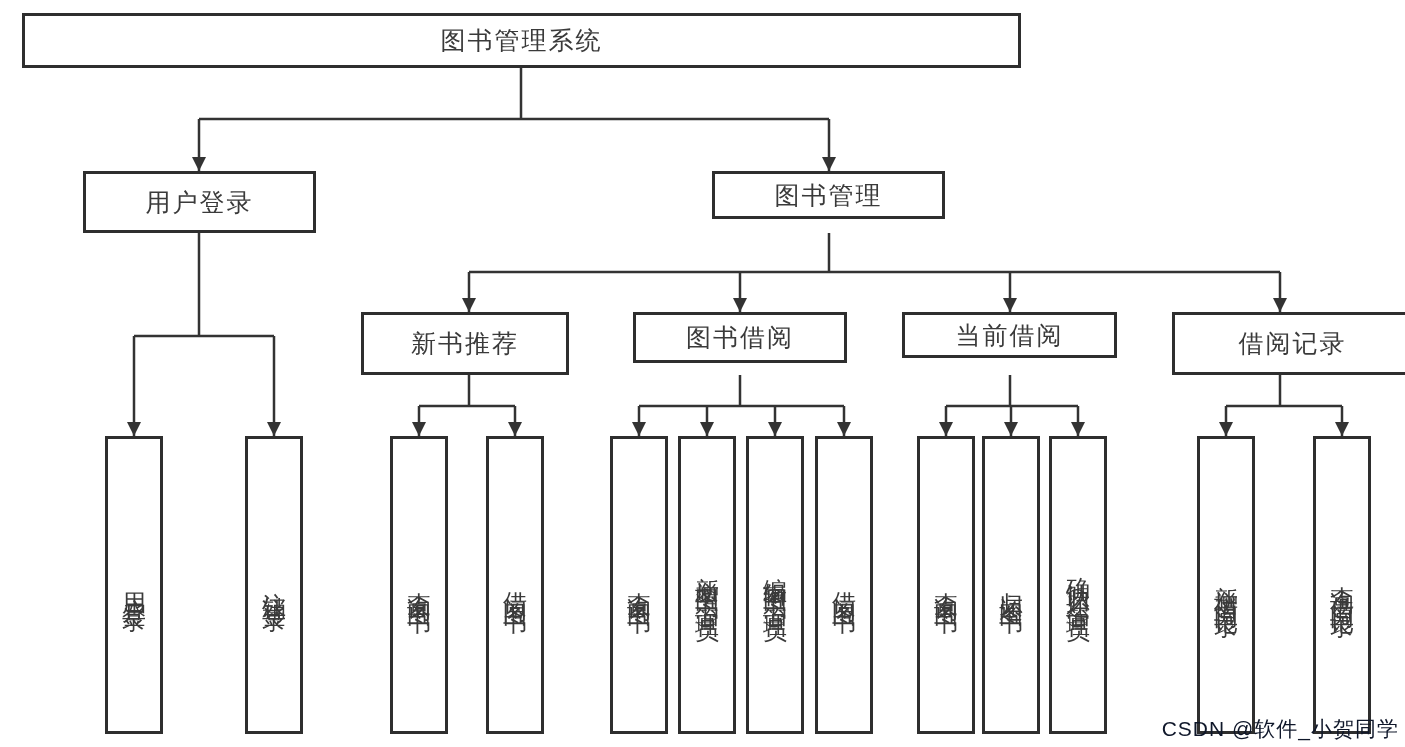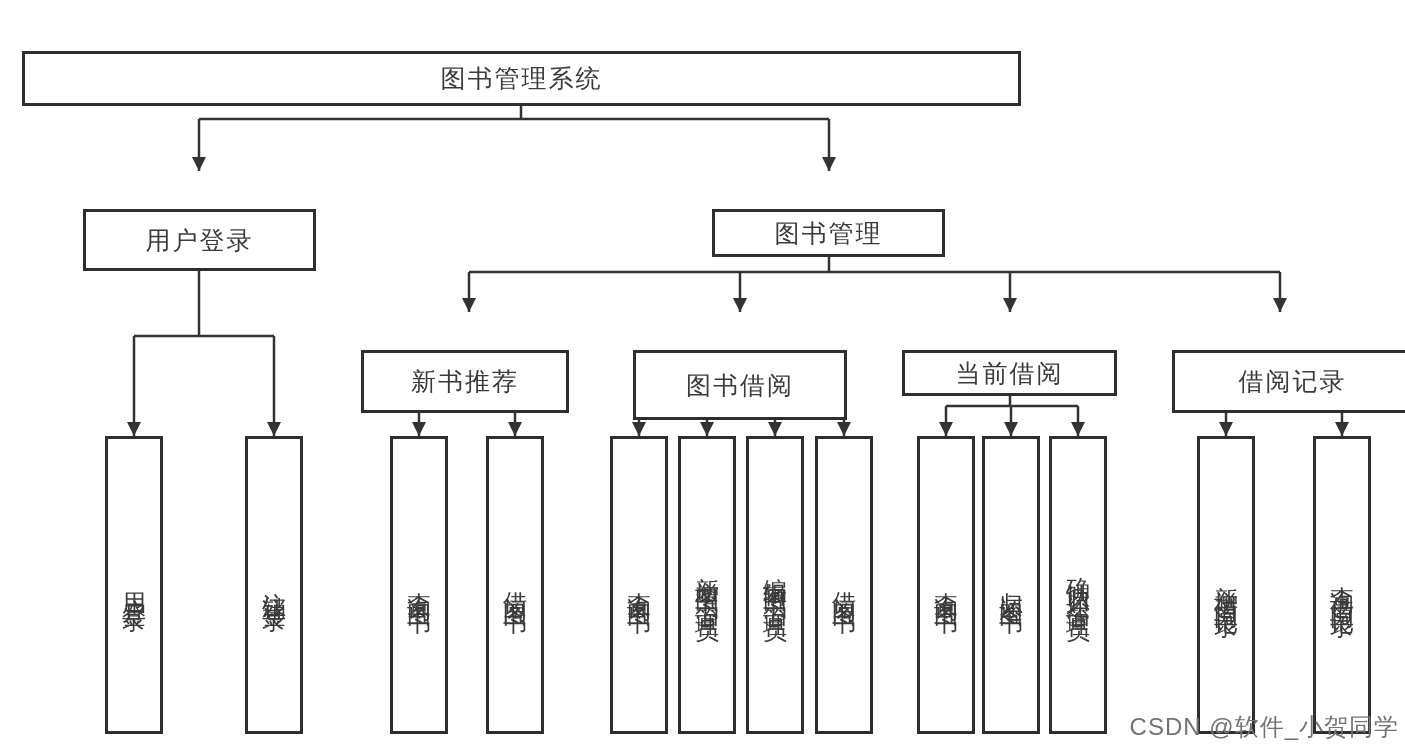--- a/index.html
+++ b/index.html
@@ -34,40 +34,39 @@
     color: #3a3a3a;
     display: flex;
     align-items: center;
     justify-content: center;
     text-align: center;
   }
   .hbox {
     font-size: 25px;
     letter-spacing: 2px;
     white-space: nowrap;
-    margin-top: 38px;
   }
   .vbox {
     top: 436px;
     height: 298px;
     width: 58px;
   }
   .vtext {
     writing-mode: vertical-rl;
     text-orientation: mixed;
     font-size: 24px;
     letter-spacing: 6px;
     line-height: 1;
   }
   .watermark {
     position: absolute;
     right: 6px;
     bottom: 4px;
-    color: #737373;
-    font-size: 24px;
+    color: #0f172a;
+    font-size: 21px;
     letter-spacing: 1px;
     white-space: nowrap;
   }
 </style>
 </head>
 <body>
 
 <div class="canvas">
 
   <svg class="wires" width="1405" height="747" viewBox="0 0 1405 747">
@@ -113,21 +112,21 @@
   <div class="box hbox" style="left:83px;top:171px;width:233px;height:62px">
     <span>用户登录</span>
   </div>
   <div class="box hbox" style="left:712px;top:171px;width:233px;height:48px">
     <span>图书管理</span>
   </div>
 
   <div class="box hbox" style="left:361px;top:312px;width:208px;height:63px">
     <span>新书推荐</span>
   </div>
-  <div class="box hbox" style="left:633px;top:312px;width:214px;height:70px">
+  <div class="box hbox" style="left:633px;top:312px;width:214px;height:51px">
     <span>图书借阅</span>
   </div>
   <div class="box hbox" style="left:902px;top:312px;width:215px;height:46px">
     <span>当前借阅</span>
   </div>
   <div class="box hbox" style="left:1172px;top:312px;width:241px;height:63px">
     <span>借阅记录</span>
   </div>
 
   <div class="box vbox" style="left:105px">

